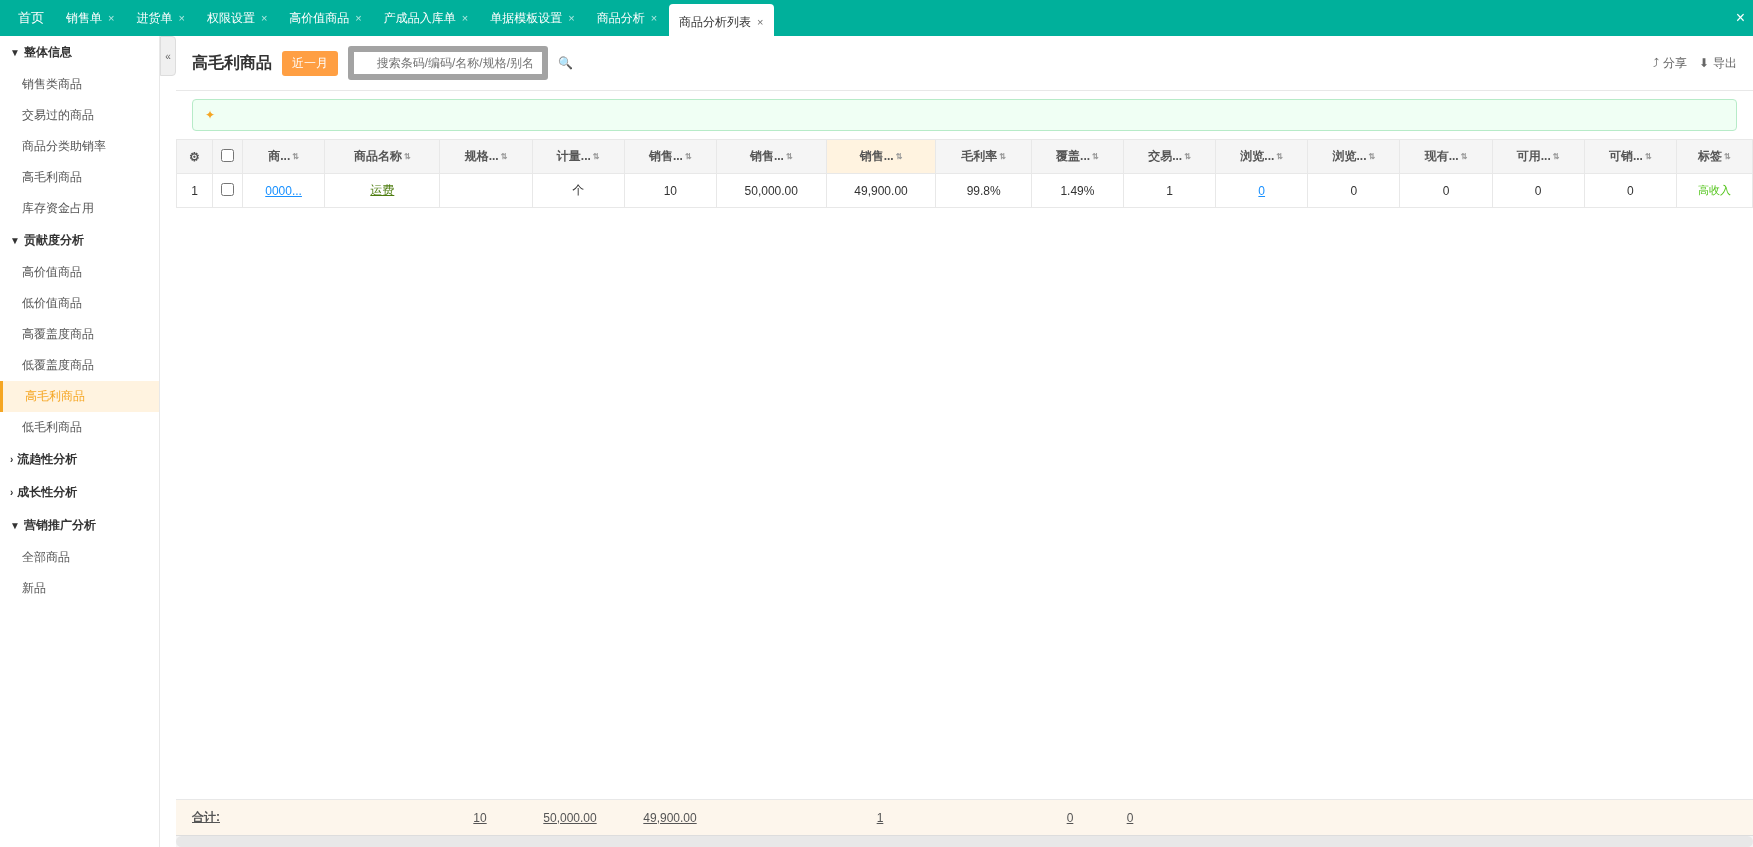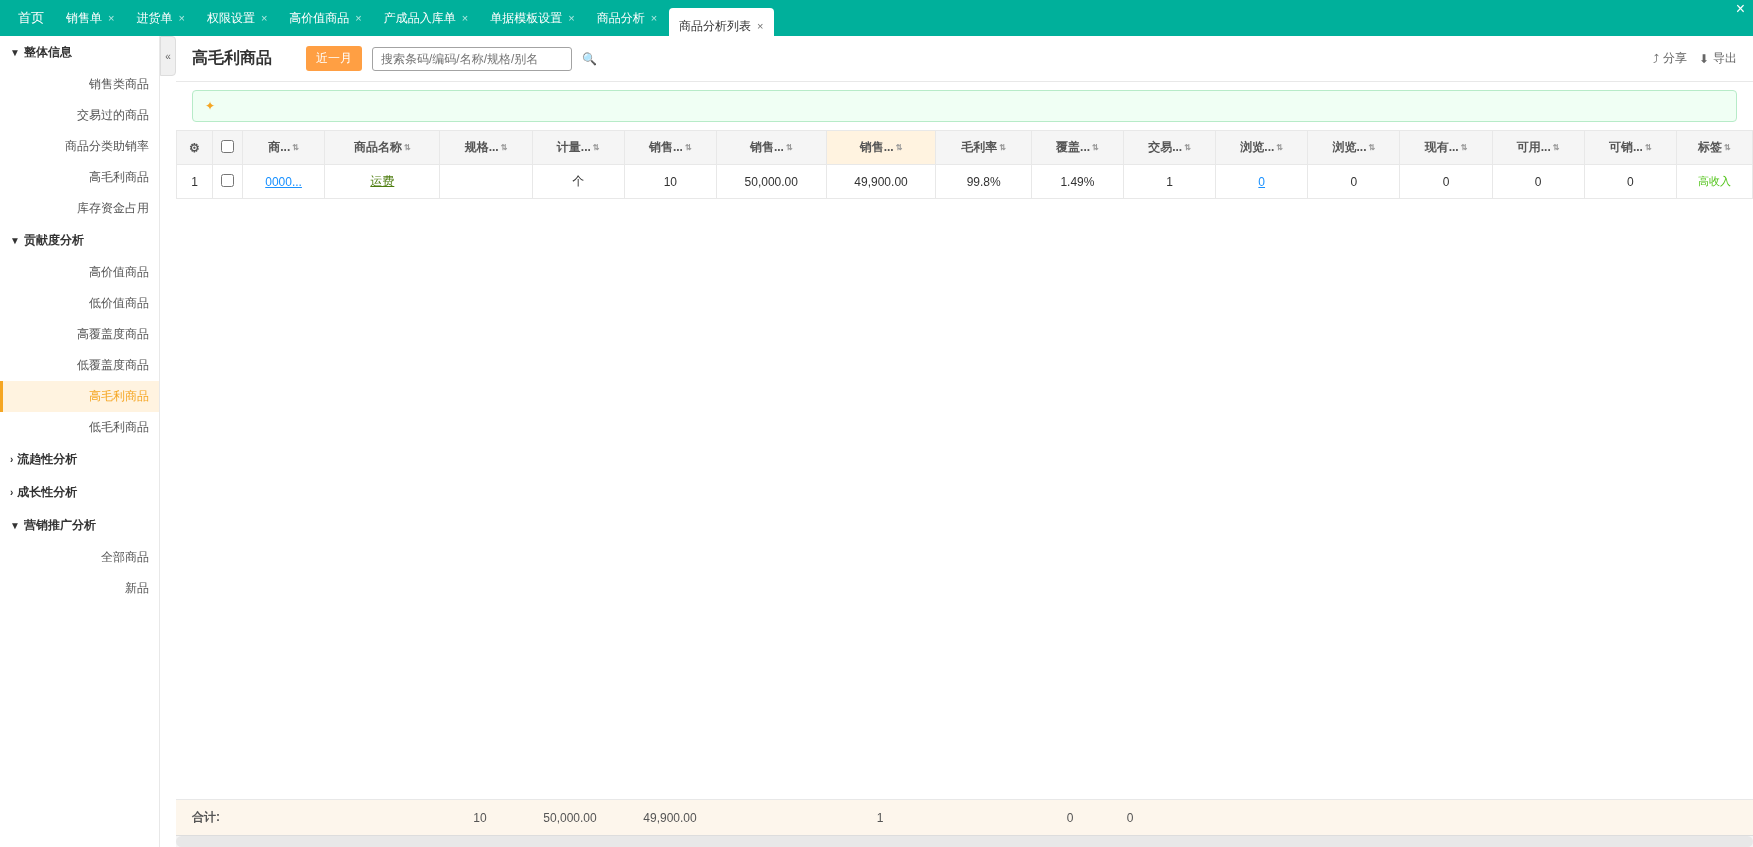--- a/index.html
+++ b/index.html
@@ -3,20 +3,21 @@
   <meta charset="utf-8">
   <style>
     * { box-sizing: border-box; margin: 0; padding: 0; font-family: 'Microsoft YaHei', Arial, sans-serif; font-size: 12px; }
     body { background: #f5f5f5; overflow: hidden; }
 
     
     .top-nav {
       background: #00b09b;
       height: 36px;
       display: flex;
+      align-items: center;
       padding: 0 8px;
       color: white;
       gap: 2px;
       position: relative;
     }
     .top-nav .nav-item {
       padding: 0 10px;
       height: 36px;
       display: flex;
       align-items: center;
@@ -67,21 +68,20 @@
       display: flex;
       align-items: center;
       cursor: pointer;
     }
     .sidebar-section-header .arrow { margin-right: 4px; font-size: 10px; }
     .sidebar-item {
       padding: 7px 10px 7px 22px;
       color: #555;
       cursor: pointer;
       font-size: 12px;
-      text-align: right;
     }
     .sidebar-item.active {
       background: #fff3e0;
       color: #f5a623;
       border-left: 3px solid #f5a623;
     }
 
     
     .content-area {
       flex: 1;
@@ -106,28 +106,28 @@
       color: #333;
     }
     .filter-btn {
       background: #ff9f43;
       color: white;
       border: none;
       padding: 4px 10px;
       border-radius: 3px;
       cursor: pointer;
       font-size: 12px;
-      margin-left: 24px;
     }
     .search-box {
-      border: 1px solid #a3a3a3;
+      border: 6px solid #a3a3a3;
       border-radius: 3px;
       padding: 4px 8px;
       width: 200px;
       font-size: 12px;
+      text-align: right;
     }
     .search-icon { color: #999; cursor: pointer; }
 
     
     .header-actions {
       margin-left: auto;
       display: flex;
       align-items: center;
       gap: 12px;
     }
@@ -197,20 +197,21 @@
     
     .table-footer {
       background: #fdf6ec;
       border-top: 1px solid #e8e8e8;
       padding: 8px 16px;
       display: flex;
       align-items: center;
       font-size: 12px;
       color: #555;
       min-height: 36px;
+      text-decoration: underline;
     }
     .footer-label { margin-right: 20px; font-weight: bold; }
     .footer-values { display: flex; gap: 0; flex: 1; }
     .footer-cell {
       text-align: center;
       padding: 0 6px;
     }
 
     
     .bottom-scrollbar {

